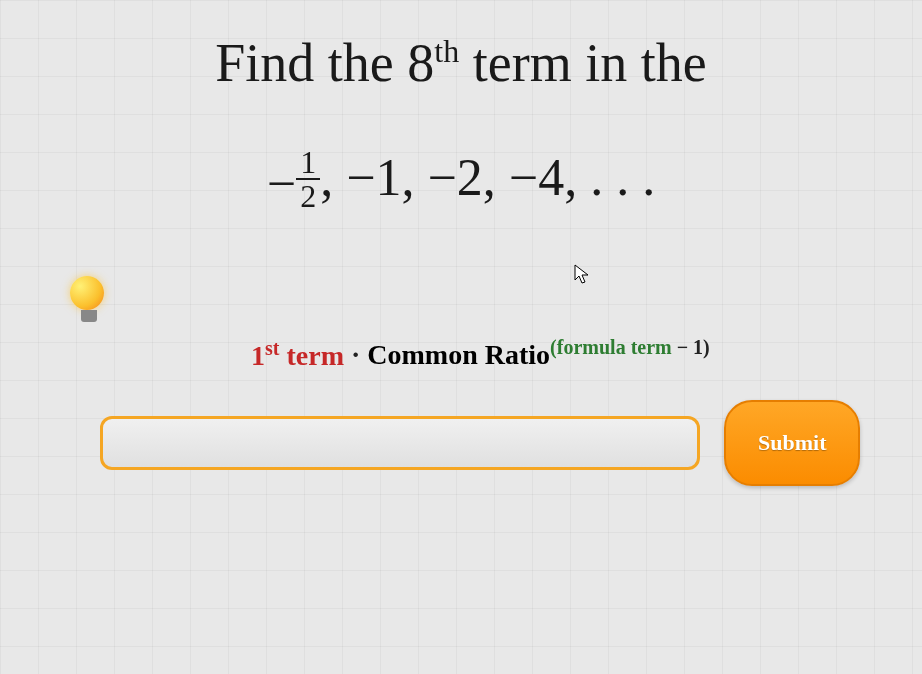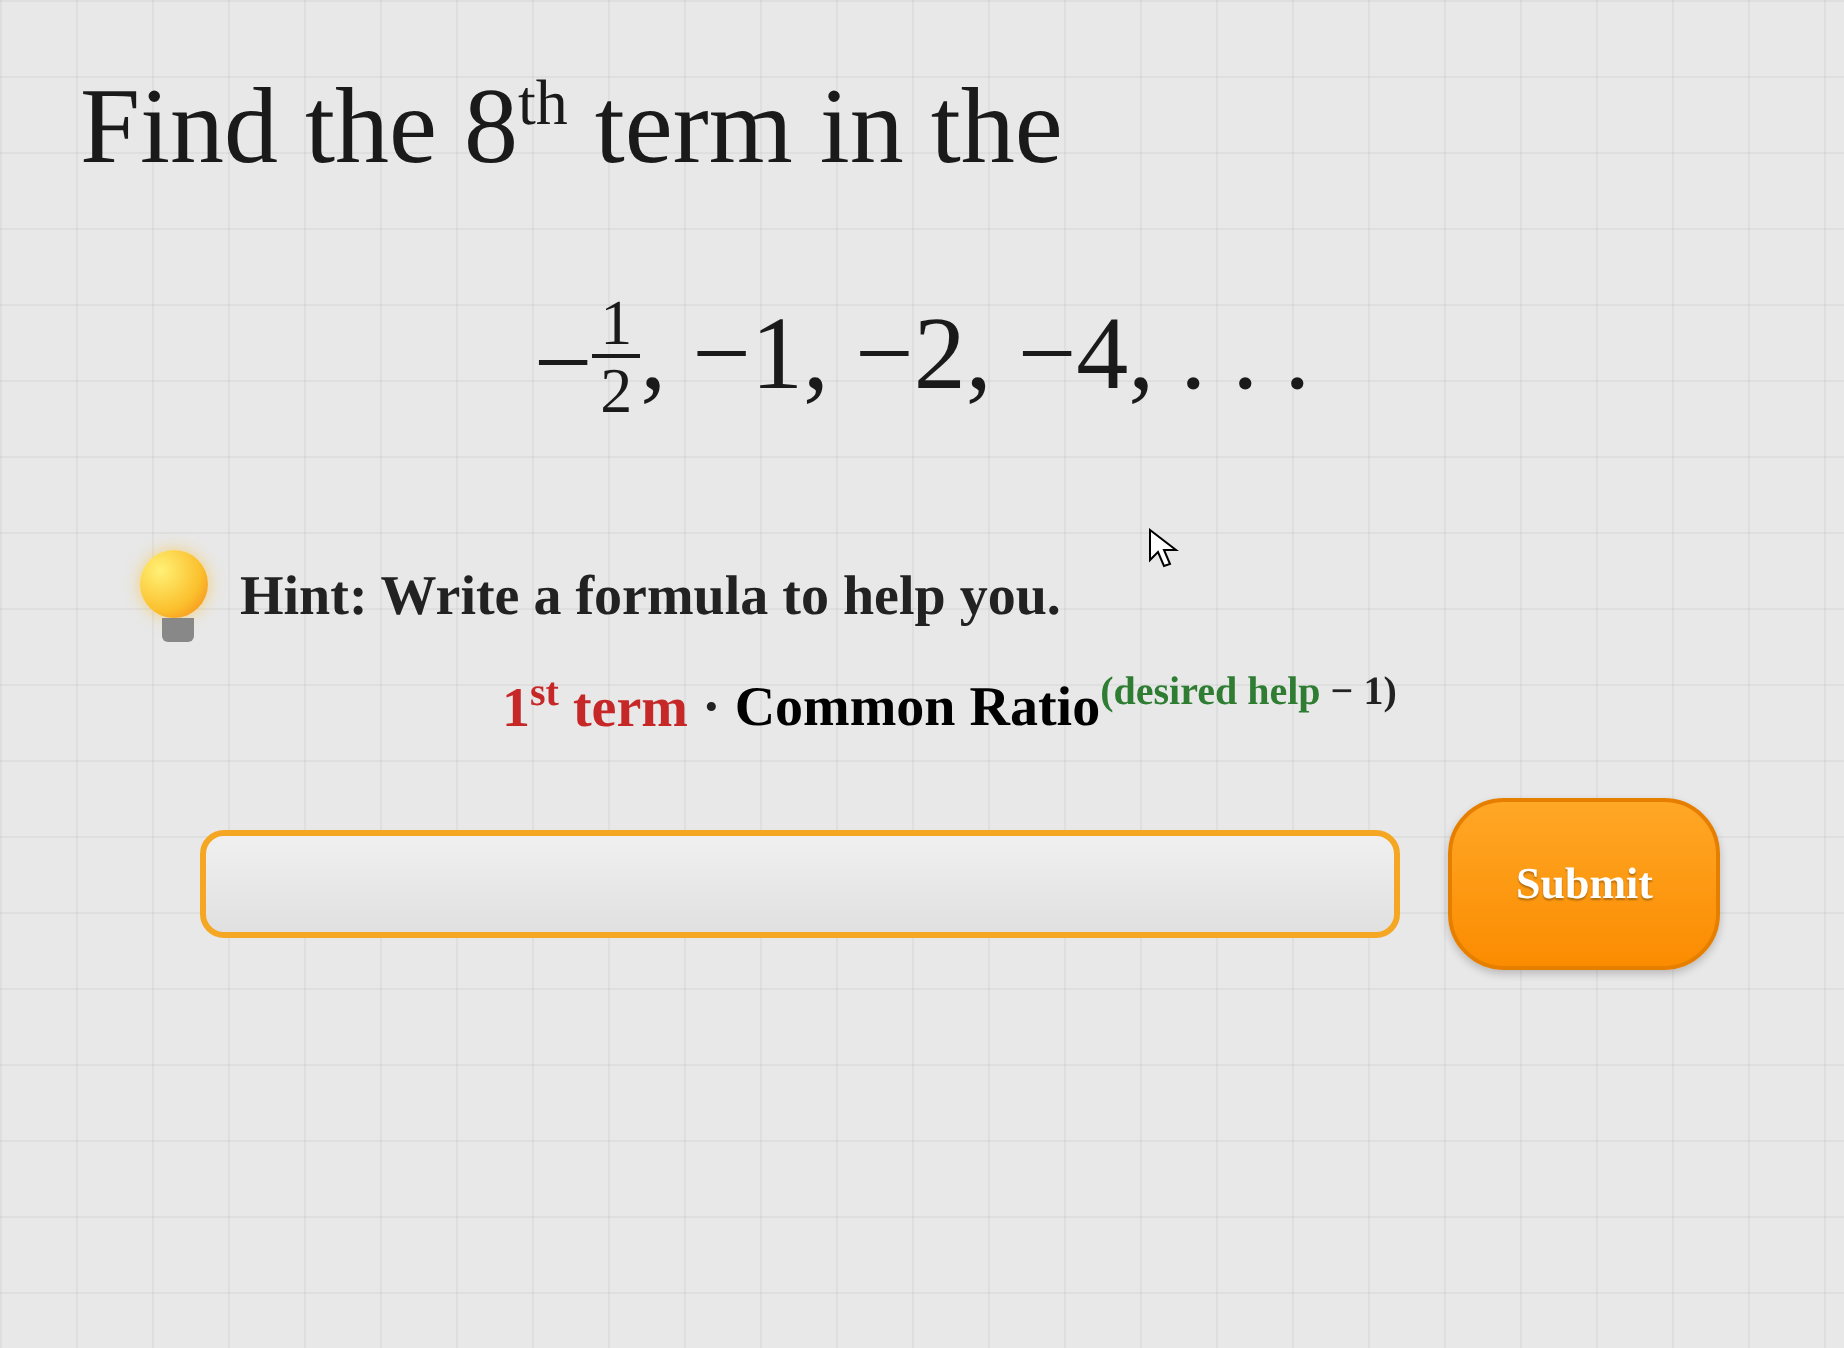--- a/index.html
+++ b/index.html
@@ -10,21 +10,21 @@
       background-image:
         linear-gradient(to right, rgba(0,0,0,0.04) 1px, transparent 1px),
         linear-gradient(to bottom, rgba(0,0,0,0.04) 1px, transparent 1px);
       background-size: 38px 38px;
       font-family: Georgia, 'Times New Roman', serif;
       padding: 20px 40px;
       position: relative;
       overflow: hidden;
     }
     .question {
-      text-align: left;
+      text-align: center;
       font-size: 54px;
       color: #1a1a1a;
       line-height: 1.3;
       margin-top: 8px;
       font-weight: 400;
     }
     .question sup {
       font-size: 32px;
       vertical-align: super;
     }
@@ -140,25 +140,24 @@
 
 <div class="sequence">
   <span class="minus">−</span><span class="frac"><span class="num">1</span><span class="den">2</span></span><span>, </span><span>−1</span><span>, </span><span>−2</span><span>, </span><span>−4</span><span>, </span><span>. . .</span>
 </div>
 
 <div class="hint-row">
   <div class="bulb-icon">
     <div class="bulb"></div>
     <div class="base"></div>
   </div>
-  <div class="hint-text">Hint: Write a formula to help you.</div>
 </div>
 
 <div class="formula">
-  <span class="red"><span>1</span><sup>st</sup><span> term</span></span><span class="dot"> · </span><span class="blue">Common Ratio</span><sup><span class="green">(</span><span class="green">desired help</span><span class="dot"> − 1)</span></sup>
+  <span class="red"><span>1</span><sup>st</sup><span> term</span></span><span class="dot"> · </span><span class="blue">Common Ratio</span><sup><span class="green">(</span><span class="green">formula term</span><span class="dot"> − 1)</span></sup>
 </div>
 
 <div class="input-row">
   <input type="text" class="answer-input" value="" style="">
   <button class="submit-btn">Submit</button>
 </div>
 
 <div class="cursor">
   <svg width="18" height="22" viewBox="0 0 18 22">
       <path d="M1 1 L1 16 L5 12 L8 19 L11 18 L8 11 L14 11 Z" fill="#fff" stroke="#000" stroke-width="1"></path>

